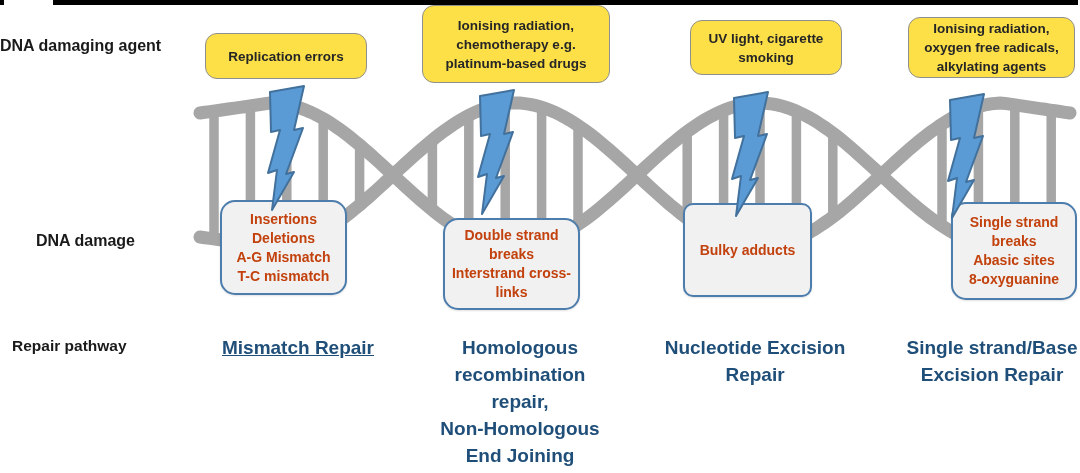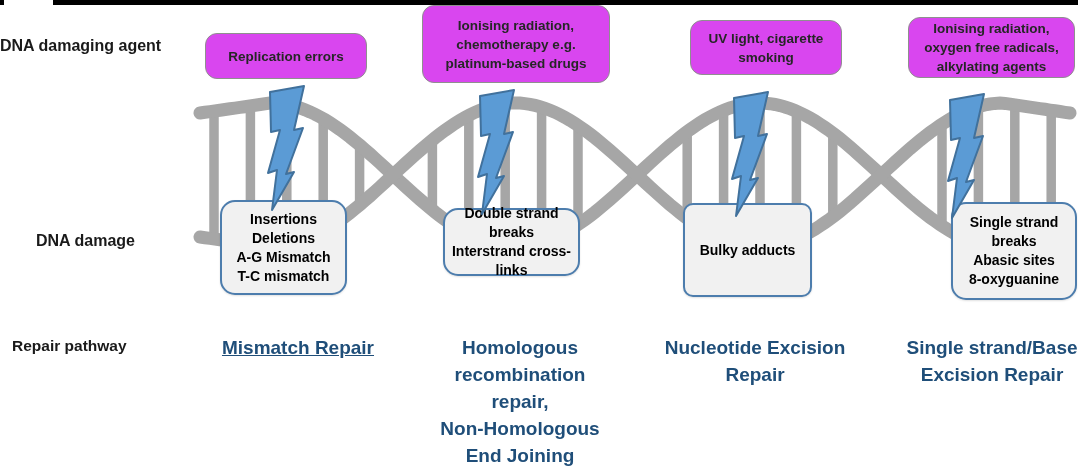--- a/index.html
+++ b/index.html
@@ -7,31 +7,31 @@
     position:relative;width:1080px;height:473px;background:#ffffff;
     overflow:hidden;font-family:"Liberation Sans",sans-serif;
   }
   .abs{position:absolute;}
   .top-square{left:0;top:0;width:4px;height:5px;background:#000;}
   .top-bar{left:53px;top:0;width:1025px;height:5px;background:#000;}
   .rowlabel{
     color:#1a1a1a;font-weight:bold;font-size:16px;white-space:nowrap;
   }
   .box-agent{
-    background:#d946ef;border:1.6px solid #8f8f8f;border-radius:12px;
+    background:#fde047;border:1.6px solid #8f8f8f;border-radius:12px;
     display:flex;align-items:center;justify-content:center;
     text-align:center;white-space:pre-line;
     font-weight:bold;font-size:13.5px;line-height:19px;color:#262626;
     box-sizing:border-box;
   }
   .box-damage{
     background:#f1f1f1;border:2px solid #4d7dad;border-radius:15px;
     display:flex;align-items:center;justify-content:center;
     text-align:center;white-space:pre-line;
-    font-weight:bold;font-size:14px;line-height:19px;color:#000000;
+    font-weight:bold;font-size:14px;line-height:19px;color:#c2410c;
     box-sizing:border-box;
     box-shadow:0 1px 2px rgba(0,0,0,0.12);
   }
   .repair{
     color:#1f4e79;font-weight:bold;font-size:19px;line-height:27px;
     text-align:center;white-space:pre-line;width:220px;
   }
   #helix-svg{left:0;top:0;pointer-events:none;}
   .bolt{pointer-events:none;}
 </style>
@@ -64,21 +64,21 @@
       <line x1="1014.7999999999996" y1="107.8823529411764" x2="1014.7999999999996" y2="242.1176470588236" stroke="#a6a6a6" stroke-width="9.5"></line>
       <line x1="1051.1999999999996" y1="113.235294117647" x2="1051.1999999999996" y2="236.764705882353" stroke="#a6a6a6" stroke-width="9.5"></line>
       <path d="M200.0,113.0 L205.0,112.3 L210.0,111.6 L215.0,110.9 L220.0,110.2 L225.0,109.5 L230.0,108.8 L235.0,108.1 L240.0,107.4 L245.0,106.7 L250.0,106.0 L255.0,105.3 L260.0,104.5 L265.0,103.8 L270.0,103.1 L275.0,103.1 L280.0,103.5 L285.0,104.2 L290.0,105.1 L295.0,106.4 L300.0,108.0 L305.0,109.8 L310.0,111.9 L315.0,114.2 L320.0,116.9 L325.0,119.7 L330.0,122.8 L335.0,126.1 L340.0,129.6 L345.0,133.3 L350.0,137.1 L355.0,141.2 L360.0,145.3 L365.0,149.6 L370.0,154.0 L375.0,158.5 L380.0,163.0 L385.0,167.6 L390.0,172.2 L395.0,176.9 L400.0,181.5 L405.0,186.1 L410.0,190.6 L415.0,195.1 L420.0,199.5 L425.0,203.8 L430.0,208.0 L435.0,212.1 L440.0,216.0 L445.0,219.7 L450.0,223.2 L455.0,226.6 L460.0,229.7 L465.0,232.6 L470.0,235.2 L475.0,237.7 L480.0,239.8 L485.0,241.7 L490.0,243.3 L495.0,244.6 L500.0,245.7 L505.0,246.4 L510.0,246.9 L515.0,247.0 L520.0,246.9 L525.0,246.4 L530.0,245.7 L535.0,244.6 L540.0,243.3 L545.0,241.7 L550.0,239.8 L555.0,237.7 L560.0,235.2 L565.0,232.6 L570.0,229.7 L575.0,226.6 L580.0,223.2 L585.0,219.7 L590.0,216.0 L595.0,212.1 L600.0,208.0 L605.0,203.8 L610.0,199.5 L615.0,195.1 L620.0,190.6 L625.0,186.1 L630.0,181.5 L635.0,176.9 L640.0,172.2 L645.0,167.6 L650.0,163.0 L655.0,158.5 L660.0,154.0 L665.0,149.6 L670.0,145.3 L675.0,141.2 L680.0,137.1 L685.0,133.3 L690.0,129.6 L695.0,126.1 L700.0,122.8 L705.0,119.7 L710.0,116.9 L715.0,114.2 L720.0,111.9 L725.0,109.8 L730.0,108.0 L735.0,106.4 L740.0,105.1 L745.0,104.2 L750.0,103.5 L755.0,103.1 L760.0,103.0 L765.0,103.2 L770.0,103.7 L775.0,104.5 L780.0,105.6 L785.0,107.0 L790.0,108.7 L795.0,110.6 L800.0,112.8 L805.0,115.3 L810.0,118.0 L815.0,120.9 L820.0,124.1 L825.0,127.5 L830.0,131.0 L835.0,134.8 L840.0,138.7 L845.0,142.8 L850.0,147.0 L855.0,151.3 L860.0,155.8 L865.0,160.3 L870.0,164.8 L875.0,169.4 L880.0,174.1 L885.0,178.7 L890.0,183.3 L895.0,187.9 L900.0,192.4 L905.0,196.9 L910.0,201.3 L915.0,205.5 L920.0,209.7 L925.0,213.6 L930.0,217.5 L935.0,221.1 L940.0,224.6 L945.0,227.8 L950.0,230.9 L955.0,233.7 L960.0,236.2 L965.0,238.6 L970.0,240.6 L975.0,242.4 L980.0,243.9 L985.0,245.1 L990.0,246.0 L995.0,246.6 L1000.0,246.9 L1005.0,246.6 L1010.0,245.8 L1015.0,245.1 L1020.0,244.4 L1025.0,243.6 L1030.0,242.9 L1035.0,242.1 L1040.0,241.4 L1045.0,240.7 L1050.0,239.9 L1055.0,239.2 L1060.0,238.5 L1065.0,237.7 L1070.0,237.0" fill="none" stroke="#a6a6a6" stroke-width="13" stroke-linecap="round"></path>
       <path d="M200.0,237.0 L205.0,237.7 L210.0,238.4 L215.0,239.1 L220.0,239.8 L225.0,240.5 L230.0,241.2 L235.0,241.9 L240.0,242.6 L245.0,243.3 L250.0,244.0 L255.0,244.7 L260.0,245.5 L265.0,246.2 L270.0,246.9 L275.0,246.9 L280.0,246.5 L285.0,245.8 L290.0,244.9 L295.0,243.6 L300.0,242.0 L305.0,240.2 L310.0,238.1 L315.0,235.8 L320.0,233.1 L325.0,230.3 L330.0,227.2 L335.0,223.9 L340.0,220.4 L345.0,216.7 L350.0,212.9 L355.0,208.8 L360.0,204.7 L365.0,200.4 L370.0,196.0 L375.0,191.5 L380.0,187.0 L385.0,182.4 L390.0,177.8 L395.0,173.1 L400.0,168.5 L405.0,163.9 L410.0,159.4 L415.0,154.9 L420.0,150.5 L425.0,146.2 L430.0,142.0 L435.0,137.9 L440.0,134.0 L445.0,130.3 L450.0,126.8 L455.0,123.4 L460.0,120.3 L465.0,117.4 L470.0,114.8 L475.0,112.3 L480.0,110.2 L485.0,108.3 L490.0,106.7 L495.0,105.4 L500.0,104.3 L505.0,103.6 L510.0,103.1 L515.0,103.0 L520.0,103.1 L525.0,103.6 L530.0,104.3 L535.0,105.4 L540.0,106.7 L545.0,108.3 L550.0,110.2 L555.0,112.3 L560.0,114.8 L565.0,117.4 L570.0,120.3 L575.0,123.4 L580.0,126.8 L585.0,130.3 L590.0,134.0 L595.0,137.9 L600.0,142.0 L605.0,146.2 L610.0,150.5 L615.0,154.9 L620.0,159.4 L625.0,163.9 L630.0,168.5 L635.0,173.1 L640.0,177.8 L645.0,182.4 L650.0,187.0 L655.0,191.5 L660.0,196.0 L665.0,200.4 L670.0,204.7 L675.0,208.8 L680.0,212.9 L685.0,216.7 L690.0,220.4 L695.0,223.9 L700.0,227.2 L705.0,230.3 L710.0,233.1 L715.0,235.8 L720.0,238.1 L725.0,240.2 L730.0,242.0 L735.0,243.6 L740.0,244.9 L745.0,245.8 L750.0,246.5 L755.0,246.9 L760.0,247.0 L765.0,246.8 L770.0,246.3 L775.0,245.5 L780.0,244.4 L785.0,243.0 L790.0,241.3 L795.0,239.4 L800.0,237.2 L805.0,234.7 L810.0,232.0 L815.0,229.1 L820.0,225.9 L825.0,222.5 L830.0,219.0 L835.0,215.2 L840.0,211.3 L845.0,207.2 L850.0,203.0 L855.0,198.7 L860.0,194.2 L865.0,189.7 L870.0,185.2 L875.0,180.6 L880.0,175.9 L885.0,171.3 L890.0,166.7 L895.0,162.1 L900.0,157.6 L905.0,153.1 L910.0,148.7 L915.0,144.5 L920.0,140.3 L925.0,136.4 L930.0,132.5 L935.0,128.9 L940.0,125.4 L945.0,122.2 L950.0,119.1 L955.0,116.3 L960.0,113.8 L965.0,111.4 L970.0,109.4 L975.0,107.6 L980.0,106.1 L985.0,104.9 L990.0,104.0 L995.0,103.4 L1000.0,103.1 L1005.0,103.4 L1010.0,104.2 L1015.0,104.9 L1020.0,105.6 L1025.0,106.4 L1030.0,107.1 L1035.0,107.9 L1040.0,108.6 L1045.0,109.3 L1050.0,110.1 L1055.0,110.8 L1060.0,111.5 L1065.0,112.3 L1070.0,113.0" fill="none" stroke="#a6a6a6" stroke-width="13" stroke-linecap="round"></path>
     </svg>
 
   <div class="abs box-damage" style="left:220px;top:200px;width:127px;height:95px;">Insertions
 Deletions
 A-G Mismatch
 T-C mismatch</div>
-  <div class="abs box-damage" style="left:443px;top:208px;width:137px;height:68px;">Double strand
+  <div class="abs box-damage" style="left:443px;top:218px;width:137px;height:92px;">Double strand
 breaks
 Interstrand cross-
 links</div>
   <div class="abs box-damage" style="left:683px;top:203px;width:129px;height:94px;border-radius:10px;">Bulky adducts</div>
   <div class="abs box-damage" style="left:907px;top:202px;width:126px;height:98px;margin-left:44px;">Single strand
 breaks
 Abasic sites
 8-oxyguanine</div>
 
   <div class="abs box-agent" style="left:205px;top:33px;width:162px;height:46px;">Replication errors</div>

